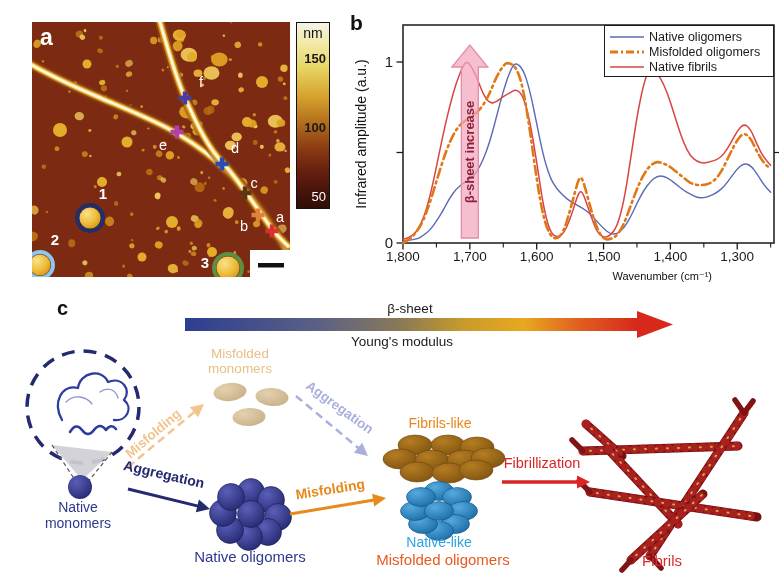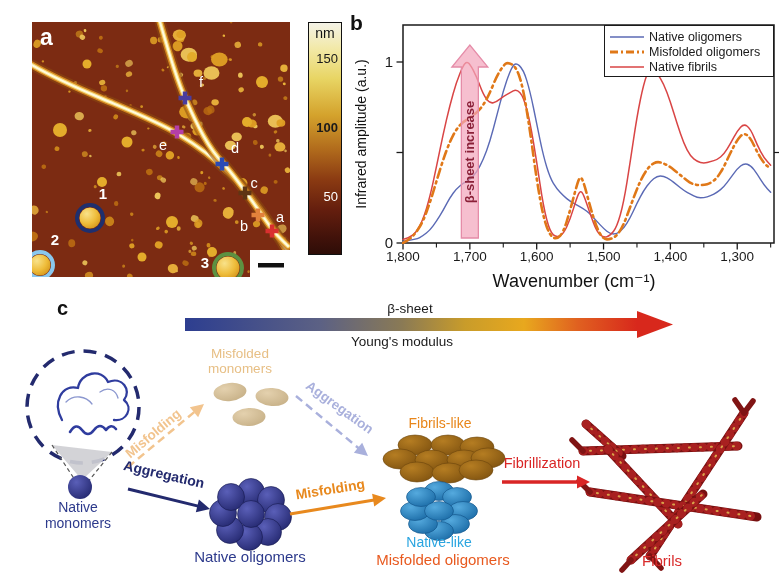--- a/index.html
+++ b/index.html
@@ -4,32 +4,32 @@
 <style>
   html,body{margin:0;padding:0;background:#fff;}
   .canvas{position:relative;width:780px;height:584px;background:#fff;
     font-family:"Liberation Sans","DejaVu Sans",sans-serif;overflow:hidden;}
   .abs{position:absolute;}
   .panel-label{font-weight:bold;color:#111;font-size:21px;}
   #panel-a-label{left:40px;top:24px;color:#fff;font-size:23px;}
   #panel-b-label{left:350px;top:11px;}
   #panel-c-label{left:57px;top:297px;font-size:20px;}
   #afm{left:32px;top:22px;}
-  #colorbar{left:308px;top:22px;width:34px;height:233px;box-sizing:border-box;
+  #colorbar{left:296px;top:22px;width:34px;height:187px;box-sizing:border-box;
     border:1px solid #111;
     background:linear-gradient(to bottom,#f4f2e6 0%,#f2e9a8 11%,#e8d564 24%,
       #d4a22c 40%,#b06a1c 55%,#8a3a12 68%,#641e0e 81%,#41120a 93%,#2e0d07 100%);}
   .cb-unit{position:absolute;top:2px;left:0;width:100%;text-align:center;
     font-size:14px;color:#111;}
   .cb-tick{position:absolute;right:3px;transform:translateY(-50%);
     font-size:13px;line-height:1;}
   #chartb{left:340px;top:0px;}
   #ylab{left:253px;top:124px;width:220px;height:20px;text-align:center;
     font-size:14px;color:#111;transform:rotate(-90deg);}
-  #xlab{left:464px;top:270px;width:220px;text-align:center;font-size:18px;color:#111;}
+  #xlab{left:492px;top:270px;width:220px;text-align:right;font-size:11px;color:#111;}
   #legend{left:604px;top:25px;width:170px;box-sizing:border-box;background:#fff;
     border:1.5px solid #1a1a1a;padding:3px 4px 2px 4px;}
   .lg-row{display:flex;align-items:center;height:15px;}
   .lg-row span{font-size:12.5px;color:#1a1a1a;white-space:nowrap;}
   .lg-row svg{margin-right:4px;flex:none;}
   #panelc{left:0px;top:290px;}
   svg text{font-family:"Liberation Sans","DejaVu Sans",sans-serif;}
 </style>
 </head>
 <body>
@@ -243,21 +243,21 @@
       <path d="M-2.25,-6.5 h4.5 v4.25 h4.25 v4.5 h-4.25 v4.25 h-4.5 v-4.25 h-4.25 v-4.5 h4.25 z" fill="#5f3514" transform="translate(213,171)"></path>
       <text x="222" y="166" fill="#fff" font-size="14.5px" text-anchor="middle">c</text>
       <path d="M-2.25,-6.5 h4.5 v4.25 h4.25 v4.5 h-4.25 v4.25 h-4.5 v-4.25 h-4.25 v-4.5 h4.25 z" fill="#e2813c" transform="translate(226,193)"></path>
       <text x="212" y="209" fill="#fff" font-size="14.5px" text-anchor="middle">b</text>
       <path d="M-2.25,-6.5 h4.5 v4.25 h4.25 v4.5 h-4.25 v4.25 h-4.5 v-4.25 h-4.25 v-4.5 h4.25 z" fill="#d93030" transform="translate(240,209)"></path>
       <text x="248" y="200" fill="#fff" font-size="14.5px" text-anchor="middle">a</text>
     </svg>
   <div id="panel-a-label" class="abs panel-label">a</div>
   <div id="colorbar" class="abs">
     <div class="cb-unit">nm</div>
-  <div class="cb-tick" style="top: 35px; color: rgb(26, 26, 26);">150</div>
+  <div class="cb-tick" style="top: 35px; color: rgb(26, 26, 26); font-weight: bold;">150</div>
       <div class="cb-tick" style="top: 104px; color: rgb(26, 26, 26); font-weight: bold;">100</div>
       <div class="cb-tick" style="top: 173px; color: rgb(255, 255, 255); padding-left: 25px;">50</div>
       <div class="cb-tick" style="top: 242px; color: rgb(255, 255, 255);">0</div>
     </div>
 
   <div id="panel-b-label" class="abs panel-label">b</div>
   <svg id="chartb" class="abs" width="440" height="300" viewBox="340 0 440 300">
       <defs>
         <clipPath id="plotClip">
           <rect x="402" y="24" width="373" height="220"></rect>

